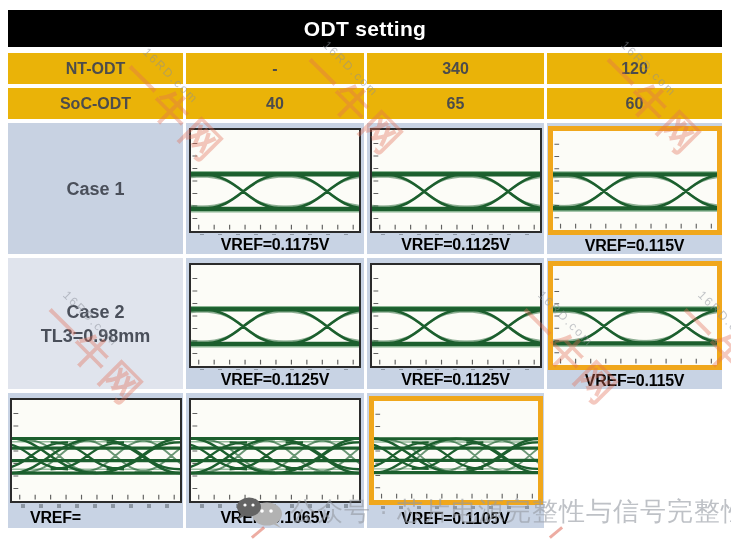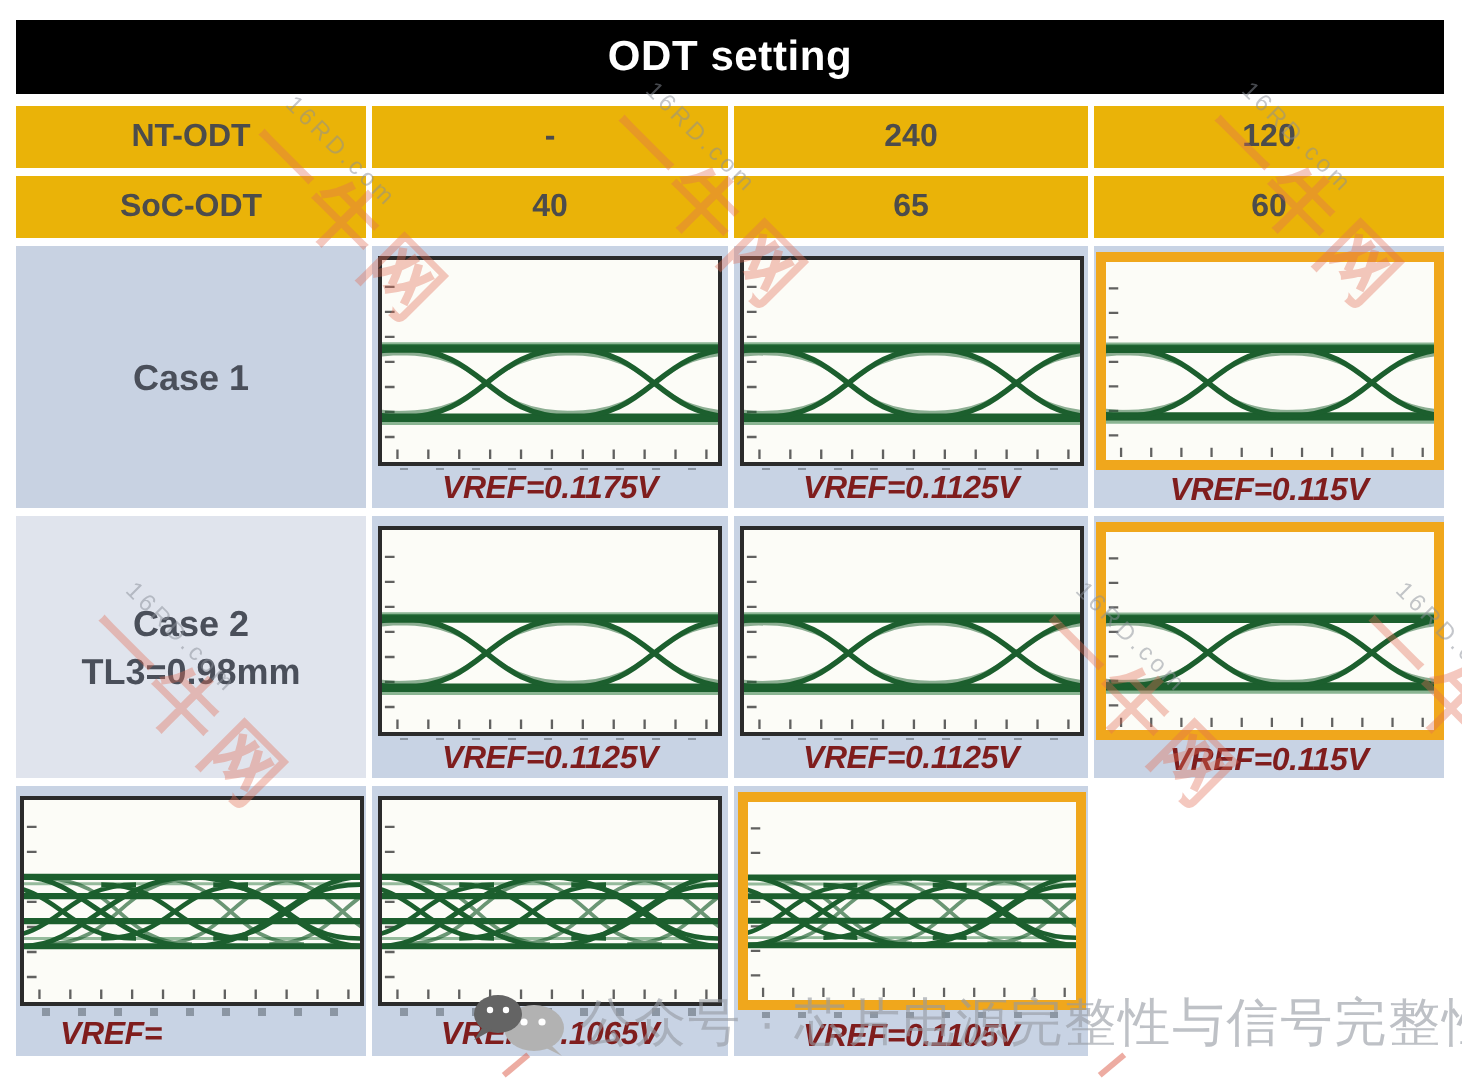--- a/index.html
+++ b/index.html
@@ -16,21 +16,21 @@
   .head,.val{background:#eab308;color:#4c4c4c;font-weight:bold;font-size:16px;}
   .case{flex-direction:column;color:#4a4f5a;font-weight:bold;font-size:18px;line-height:24px;text-align:center;}
   .case.dark{background:#c8d2e2;}
   .case.light{background:#e0e4ed;align-items:center;}
   .eye-cell{background:#c8d3e4;flex-direction:column;justify-content:flex-start;padding-top:5px;}
   .eye-plot{width:168px;height:101px;background:#fcfcf7;border:2px solid #2b2b2b;box-sizing:content-box;}
   .eye-plot.hl{border:5px solid #f0a71c;width:164px;height:99px;margin-top:-2px;}
   .eye-plot svg{display:block;width:100%;height:100%;}
   .smudge{width:150px;height:4px;margin:1px auto 0;
         background:repeating-linear-gradient(90deg, rgba(90,100,110,.55) 0 4px, transparent 4px 18px);}
-  .vref{font-size:16px;font-weight:bold;color:#7f1d1d;letter-spacing:-0.2px;margin-top:1px;text-align:center;width:100%;font-style:italic;}
+  .vref{font-size:16px;font-weight:bold;color:#000000;letter-spacing:-0.2px;margin-top:1px;text-align:center;width:100%;}
   .vref.partial{text-align:left;padding-left:22px;box-sizing:border-box;}
   
   .stamp{position:absolute;width:130px;transform:rotate(45deg);transform-origin:top left;
         opacity:.5;pointer-events:none;z-index:5;text-align:left;}
   .stamp-site{color:#8a8f99;font-size:12px;letter-spacing:2px;}
   .stamp-brand{color:rgba(226,110,86,.75);font-size:38px;font-weight:bold;line-height:34px;letter-spacing:4px;}
   
   .wechat-mark{position:absolute;left:236px;top:494px;display:flex;align-items:center;z-index:6;pointer-events:none;}
   .wx-icon{width:48px;height:34px;flex:none;}
   .wx-text{font-size:26px;color:rgba(150,155,163,.62);white-space:nowrap;margin-left:6px;letter-spacing:1px;}
@@ -40,21 +40,21 @@
 <body>
 
 <div class="page">
 
   <div class="table-title">ODT setting</div>
 
   <div class="grid">
 
     <div class="cell head">NT-ODT</div>
     <div class="cell val">-</div>
-    <div class="cell val">240</div>
+    <div class="cell val">340</div>
     <div class="cell val">120</div>
 
     <div class="cell head">SoC-ODT</div>
     <div class="cell val">40</div>
     <div class="cell val">65</div>
     <div class="cell val">60</div>
 
     <div class="cell case dark">
       <div>Case 1</div>
     </div>

